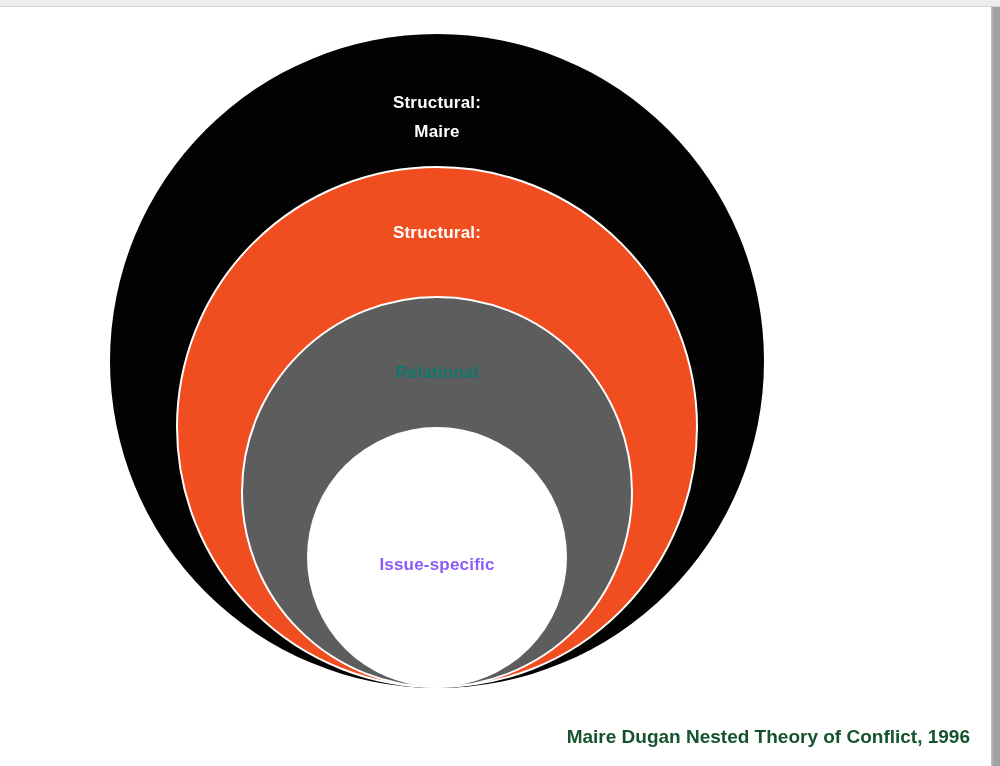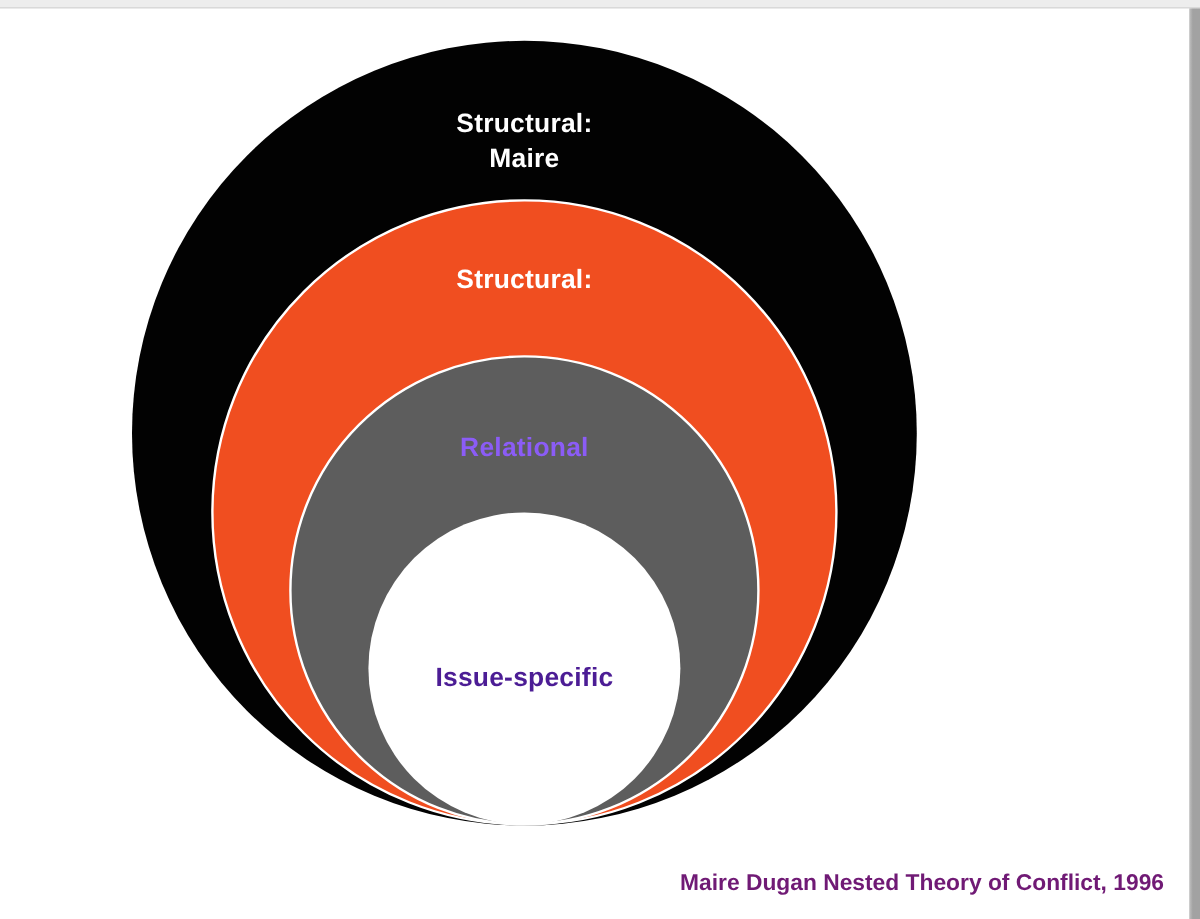--- a/index.html
+++ b/index.html
@@ -25,32 +25,32 @@
   .circle { position: absolute; border-radius: 50%; box-sizing: border-box; }
   .c0 { left: 110px; top: 34px;  width: 654px; height: 654px; }
   .c1 { left: 176px; top: 166px; width: 522px; height: 522px; border: 2px solid #ffffff; }
   .c2 { left: 241px; top: 296px; width: 392px; height: 392px; border: 2px solid #ffffff; }
   .c3 { left: 307px; top: 427px; width: 260px; height: 260px; }
 
   
   .ring-label {
     position: absolute; left: 437px; transform: translateX(-50%);
     text-align: center; white-space: nowrap;
-    font-size: 22px; line-height: 29px; font-weight: 600;
+    font-size: 17px; line-height: 29px; font-weight: 600;
     letter-spacing: 0.2px;
   }
   .l0 { top: 88px; }
   .l1 { top: 218px; }
   .l2 { top: 358px; }
   .l3 { top: 550px; }
 
   .caption {
     position: absolute; top: 724px; right: 30px;
     font-size: 19px; line-height: 26px; font-weight: 600;
-    color: #701a75; white-space: nowrap;
+    color: #14532d; white-space: nowrap;
   }
 </style>
 </head>
 <body>
 
 <div class="screen">
 
   <div class="top-bar"></div>
   <div class="scrollbar"></div>
 
@@ -59,22 +59,22 @@
   <div class="circle c2" style="background: rgb(93, 93, 93);"></div>
   <div class="circle c3" style="background: rgb(255, 255, 255);"></div>
 
   <div class="ring-label l0" style="color: rgb(255, 255, 255);">
     <div>Structural:</div>
     <div>Maire</div>
   </div>
   <div class="ring-label l1" style="color: rgb(255, 255, 255);">
     <div>Structural:</div>
   </div>
-  <div class="ring-label l2" style="color: #8b5cf6;">
+  <div class="ring-label l2" style="color: #0f766e;">
     <div>Relational</div>
   </div>
-  <div class="ring-label l3" style="color: #4c1d95;">
+  <div class="ring-label l3" style="color: #8b5cf6;">
     <div>Issue-specific</div>
   </div>
 
   <div class="caption">Maire Dugan Nested Theory of Conflict, 1996</div>
 
 </div>
 
 </body></html>

